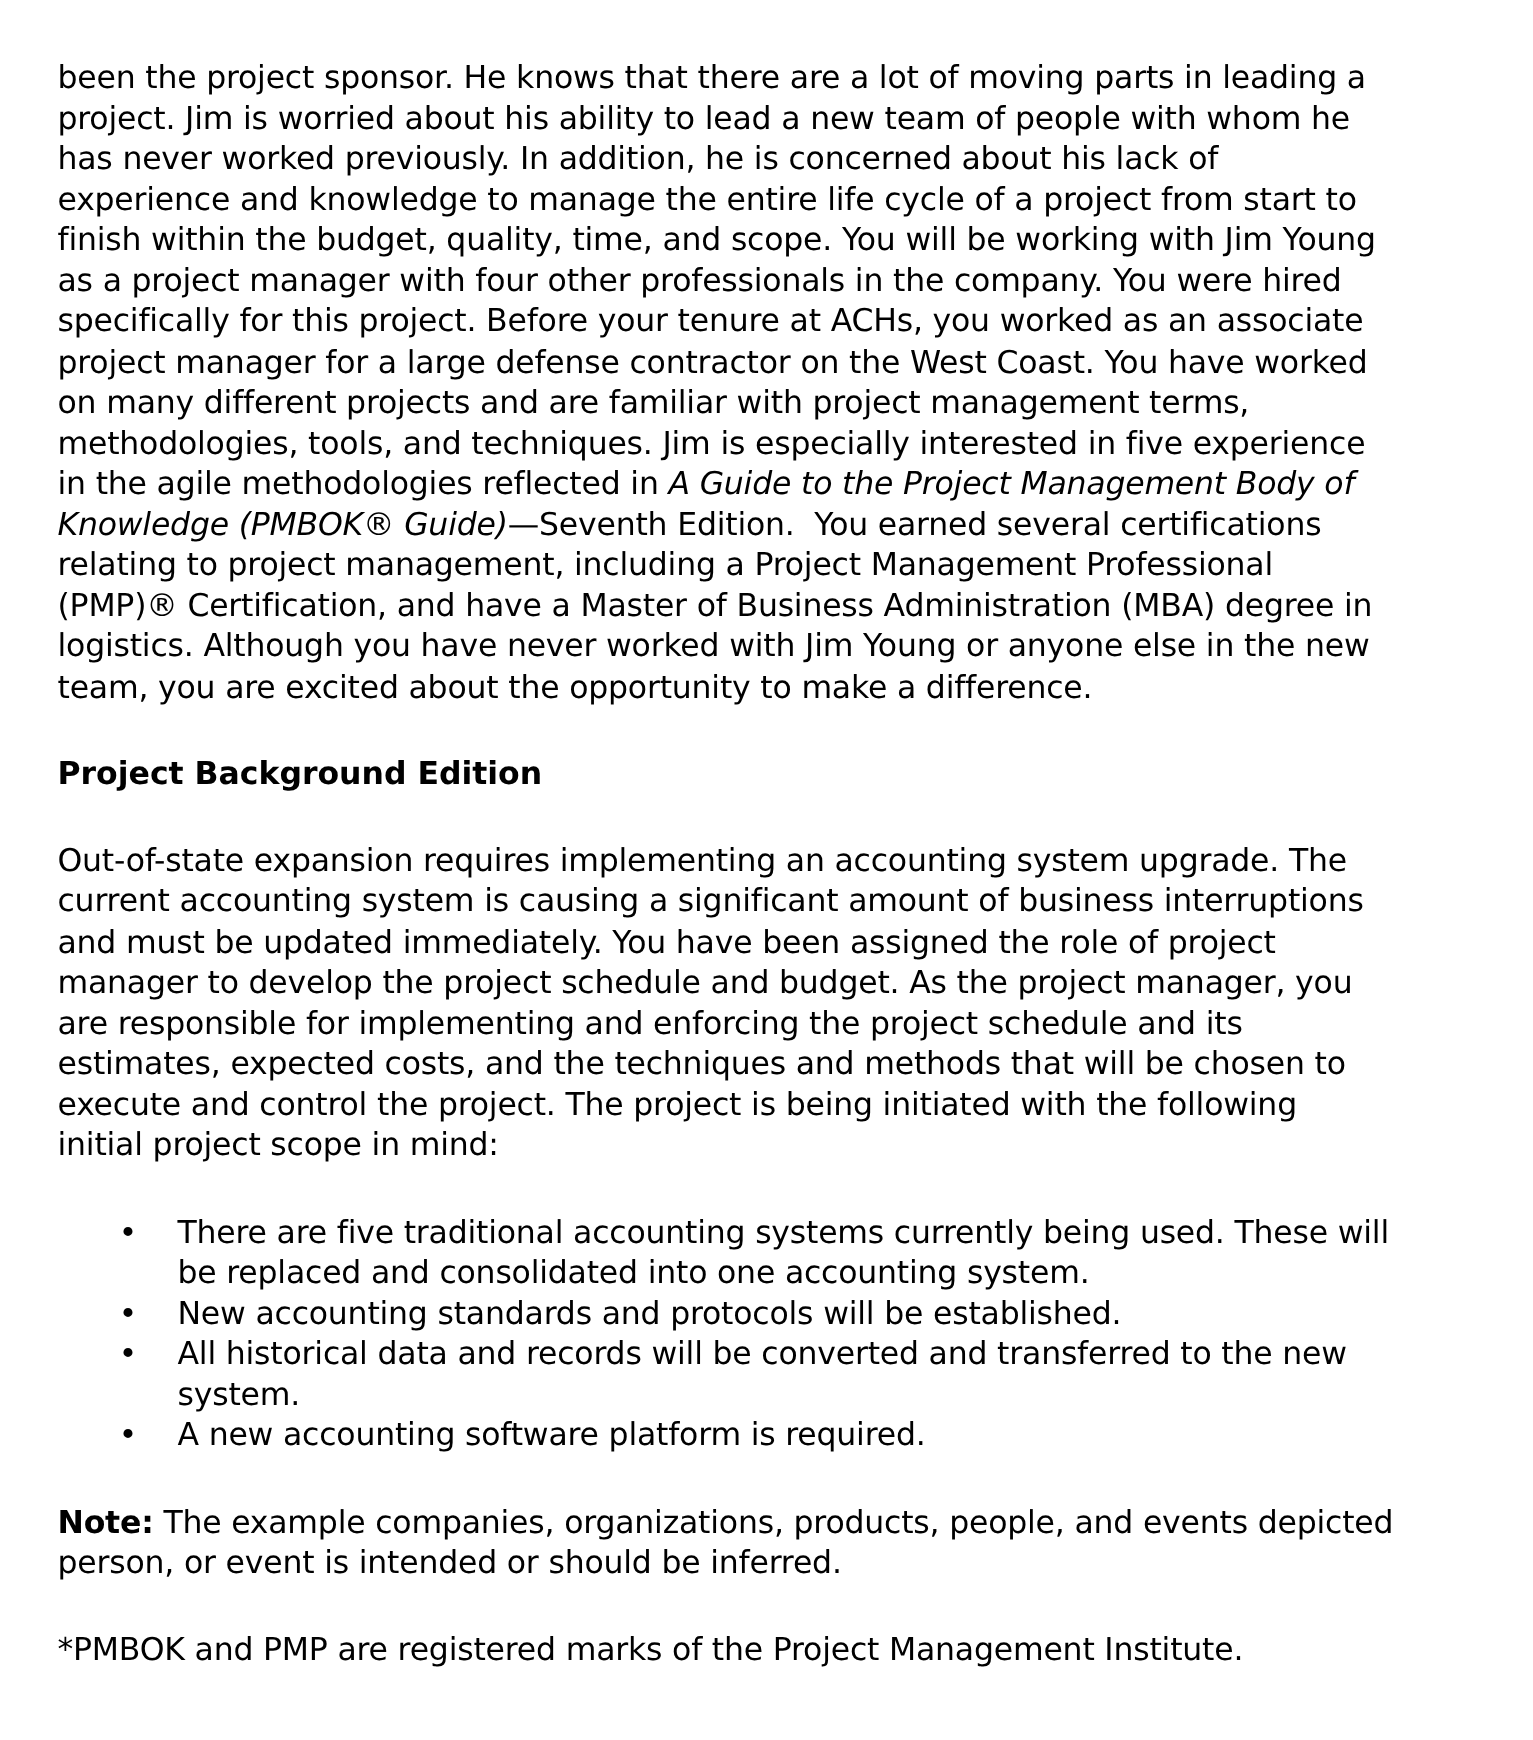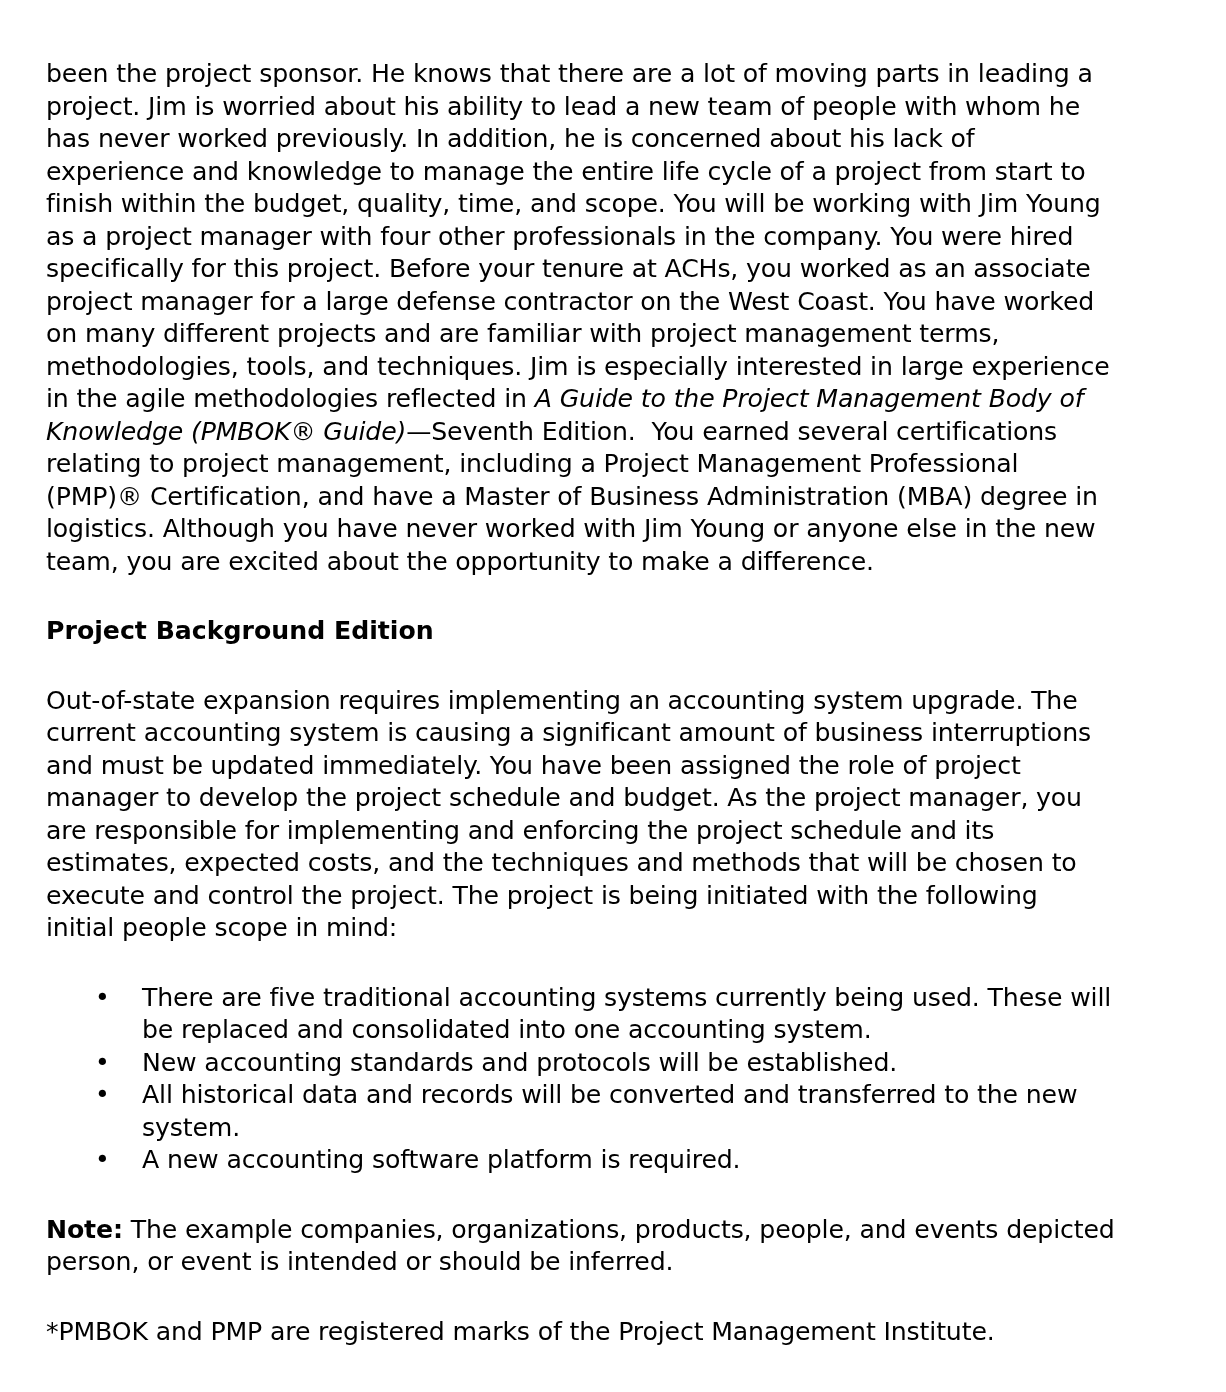--- a/index.html
+++ b/index.html
@@ -1,18 +1,18 @@
 <!DOCTYPE html>
 <html><head>
 <meta charset="utf-8">
 <style>
   html, body { margin: 0; padding: 0; background: #ffffff; }
   body { width: 1226px; height: 1392px; overflow: hidden; position: relative;
          font-family: "DejaVu Sans", sans-serif; color: #000; }
-  .page { position: absolute; left: 46px; top: 46px; width: 1170px; margin-top: 12px; }
+  .page { position: absolute; left: 46px; top: 46px; width: 1170px; }
   .line { font-size: 25.2px; line-height: 32.5px; white-space: nowrap; letter-spacing: -0.15px; }
   .block { margin: 0; }
   .gap { height: 37px; }
   .heading { font-weight: bold; font-size: 25.2px; line-height: 32.5px; margin: 0; }
   .bullets { list-style: none; margin: 0; padding: 0; }
   .bullets li { position: relative; padding-left: 96px; }
   .bullet-dot { position: absolute; left: 49px; top: 0; font-size: 25px; line-height: 32.5px; }
   i { font-style: italic; }
   b { font-weight: bold; }
 </style>
@@ -24,21 +24,21 @@
   <div class="block">
     <div class="line">been the project sponsor. He knows that there are a lot of moving parts in leading a</div>
     <div class="line">project. Jim is worried about his ability to lead a new team of people with whom he</div>
     <div class="line">has never worked previously. In addition, he is concerned about his lack of</div>
     <div class="line">experience and knowledge to manage the entire life cycle of a project from start to</div>
     <div class="line">finish within the budget, quality, time, and scope. You will be working with Jim Young</div>
     <div class="line">as a project manager with four other professionals in the company. You were hired</div>
     <div class="line">specifically for this project. Before your tenure at ACHs, you worked as an associate</div>
     <div class="line">project manager for a large defense contractor on the West Coast. You have worked</div>
     <div class="line">on many different projects and are familiar with project management terms,</div>
-    <div class="line">methodologies, tools, and techniques. Jim is especially interested in large experience</div>
+    <div class="line">methodologies, tools, and techniques. Jim is especially interested in five experience</div>
     <div class="line">
       <span>in the agile methodologies reflected in </span><i>A Guide to the Project Management Body of</i>
     </div>
     <div class="line">
       <i>Knowledge (PMBOK® Guide)</i><span style="white-space: pre;">—Seventh Edition.  You earned several certifications</span>
     </div>
     <div class="line">relating to project management, including a Project Management Professional</div>
     <div class="line">(PMP)® Certification, and have a Master of Business Administration (MBA) degree in</div>
     <div class="line">logistics. Although you have never worked with Jim Young or anyone else in the new</div>
     <div class="line">team, you are excited about the opportunity to make a difference.</div>
@@ -51,21 +51,21 @@
   <div class="gap"></div>
 
   <div class="block">
     <div class="line">Out-of-state expansion requires implementing an accounting system upgrade. The</div>
     <div class="line">current accounting system is causing a significant amount of business interruptions</div>
     <div class="line">and must be updated immediately. You have been assigned the role of project</div>
     <div class="line">manager to develop the project schedule and budget. As the project manager, you</div>
     <div class="line">are responsible for implementing and enforcing the project schedule and its</div>
     <div class="line">estimates, expected costs, and the techniques and methods that will be chosen to</div>
     <div class="line">execute and control the project. The project is being initiated with the following</div>
-    <div class="line">initial people scope in mind:</div>
+    <div class="line">initial project scope in mind:</div>
   </div>
 
   <div class="gap"></div>
 
   <ul class="bullets">
     <li>
       <span class="bullet-dot">•</span>
       <div class="line">There are five traditional accounting systems currently being used. These will</div>
       <div class="line">be replaced and consolidated into one accounting system.</div>
     </li>

